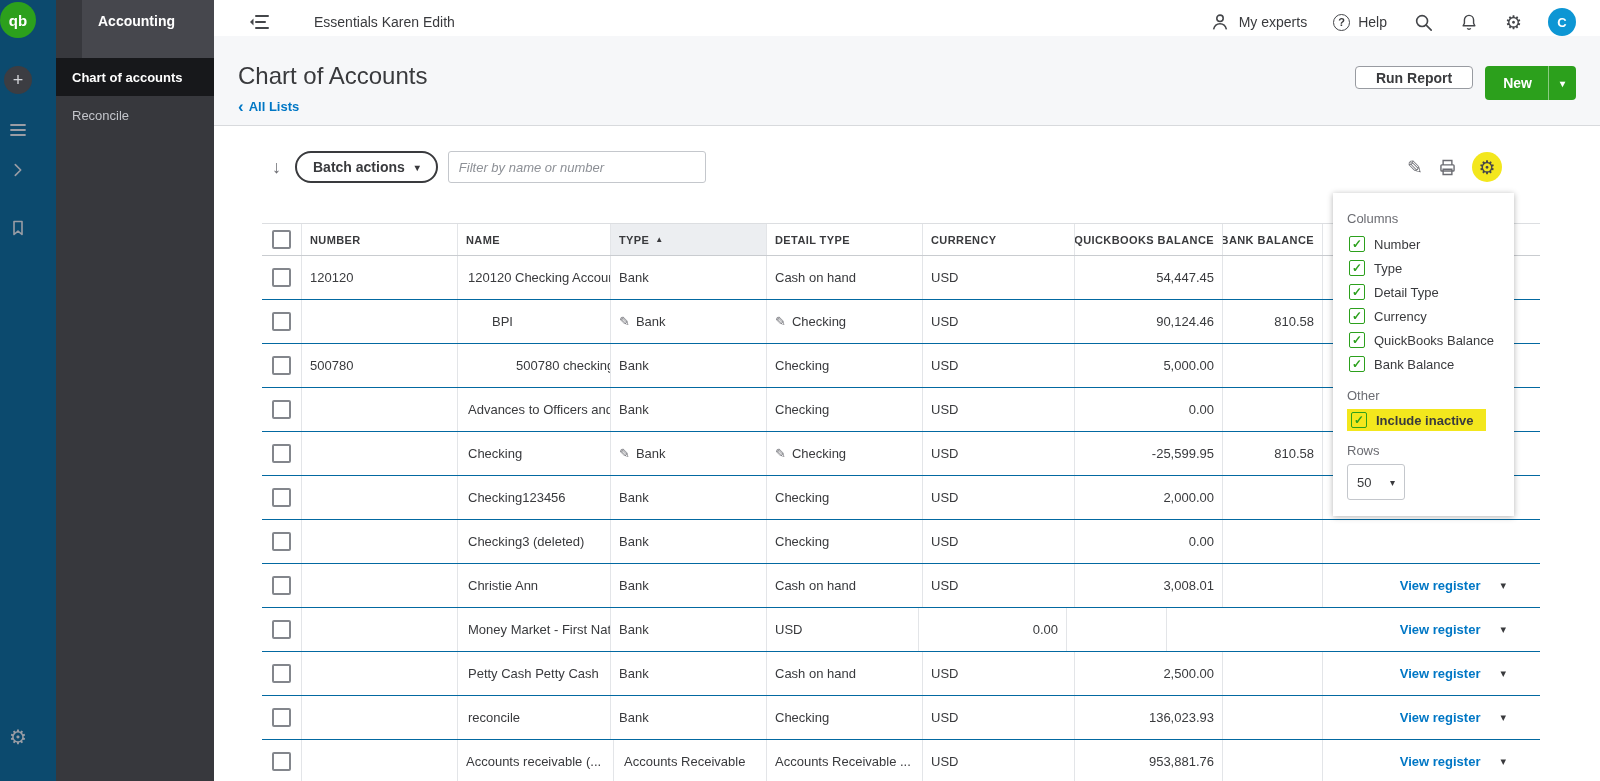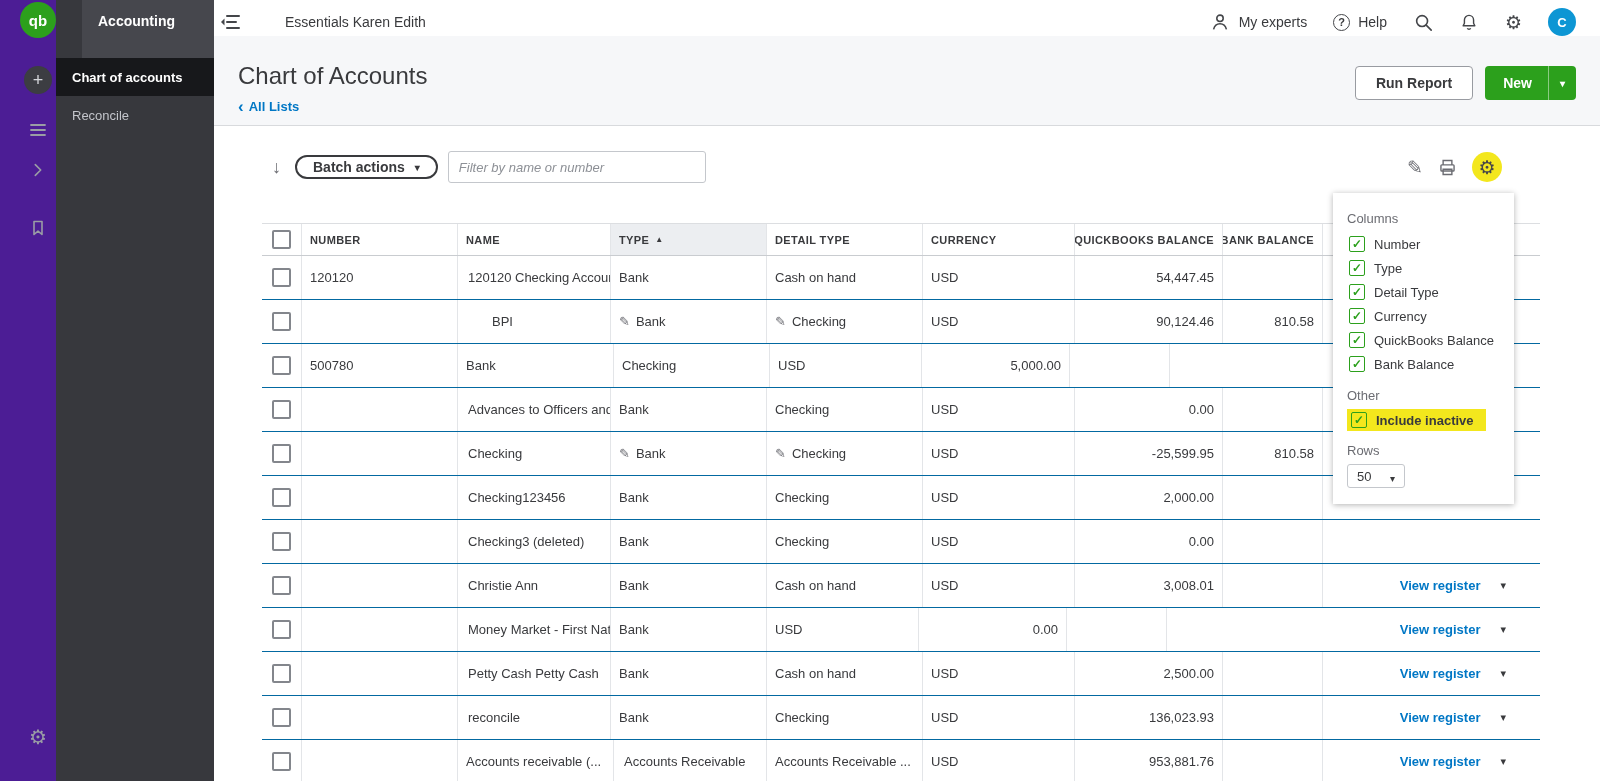--- a/index.html
+++ b/index.html
@@ -5,65 +5,65 @@
   * { margin:0; padding:0; box-sizing:border-box; }
   html,body { width:1600px; height:781px; overflow:hidden; }
   :root {
     --green:#2ca01c; --link:#0077c5; --highlight:#f3e71d; --avatar:#0d96d4;
     --text:#393a3d; --muted:#6b6c72;
   }
   body { font-family:"Liberation Sans", sans-serif; color:var(--text); background:#fff; }
   .app { position:relative; width:1600px; height:781px; display:flex; }
 
   
-  .rail { width:56px; background:#4c1d95; display:flex; flex-direction:column; align-items:flex-end; padding:2px 0 26px; flex-shrink:0; }
+  .rail { width:56px; background:#0c4a6e; display:flex; flex-direction:column; align-items:flex-start; padding:2px 0 26px; flex-shrink:0; }
   .qb-logo { width:36px; height:36px; border-radius:50%; background:var(--green); color:#fff; font-weight:700; font-size:15px; display:flex; align-items:center; justify-content:center; cursor:pointer; }
   .rail-btn { width:36px; height:36px; display:flex; align-items:center; justify-content:center; color:#9a9da5; cursor:pointer; }
   .rail-plus { margin-top:24px; }
   .plus-circle { width:28px; height:28px; border-radius:50%; background:#3c3d42; color:#d4d6da; font-size:18px; line-height:1; display:flex; align-items:center; justify-content:center; }
   .rail-ham { margin-top:14px; }
   .rail-chev { margin-top:4px; }
   .rail-book { margin-top:22px; }
   .rail-gear { margin-top:auto; font-size:20px; }
 
   
   .nav { width:158px; background:#37383d; flex-shrink:0; }
   .nav-title { height:58px; padding:13px 16px 0; background:#46474d; color:#fff; font-weight:700; font-size:14px;margin-left:26px; }
   .nav-item { height:38px; display:flex; align-items:center; padding:0 16px; font-size:13px; color:#c3c5cb; cursor:pointer; }
   .nav-item.active { background:#17181b; color:#fff; font-weight:700; }
 
   
   .main { flex:1; display:flex; flex-direction:column; background:#fff; min-width:0; }
 
-  .topbar { height:36px; background:#fff; display:flex; align-items:center; padding:0 24px 0 5px;margin-top:8px; }
+  .topbar { height:36px; background:#fff; display:flex; align-items:center; padding:0 24px 0 34px;margin-top:8px; }
   .collapse { color:#44464a; display:flex; cursor:pointer; }
   .company { font-size:14px; margin-left:44px; }
   .topbar-right { margin-left:auto; display:flex; align-items:center; gap:26px; }
   .tb-item { display:flex; align-items:center; gap:8px; font-size:14px; color:var(--text); cursor:pointer; }
   .tb-icon { color:#44464a; display:flex; cursor:pointer; }
   .qmark { width:17px; height:17px; border:1.5px solid #44464a; border-radius:50%; font-size:11px; font-weight:700; display:flex; align-items:center; justify-content:center; }
   .tb-gear { font-size:19px; color:#44464a; cursor:pointer; }
   .avatar { width:28px; height:28px; border-radius:50%; background:var(--avatar); color:#fff; font-weight:700; font-size:13px; display:flex; align-items:center; justify-content:center; cursor:pointer; }
 
   
   .page-header { background:#f6f7f9; border-bottom:1px solid #d8dadd; padding:26px 24px 9px; display:flex; align-items:flex-start; justify-content:space-between; }
   h1 { font-size:24px; font-weight:400; color:var(--text); }
   .back-link { display:inline-flex; align-items:center; gap:5px; color:var(--link); font-size:13px; font-weight:600; margin-top:8px; cursor:pointer; }
   .chev { font-size:17px; font-weight:700; line-height:1; }
   .ph-actions { display:flex; gap:12px; margin-top:4px; }
-  .btn-outline { height:34px; padding:0 20px; background:#fff; border:1px solid #989ba1; border-radius:4px; font-size:14px; font-weight:600; color:var(--text); cursor:pointer; font-family:inherit; }
+  .btn-outline { height:23px; padding:0 20px; background:#fff; border:1px solid #989ba1; border-radius:4px; font-size:14px; font-weight:600; color:var(--text); cursor:pointer; font-family:inherit; }
   .btn-green { height:34px; padding:0 0 0 18px; background:var(--green); border:none; border-radius:4px; color:#fff; font-size:14px; font-weight:700; display:flex; align-items:center; cursor:pointer; font-family:inherit; }
   .btn-divider { width:1px; height:34px; background:rgba(255,255,255,.45); margin-left:16px; }
   .caret-w { padding:0 11px; font-size:10px; }
 
   
   .content { flex:1; background:#fff; position:relative; }
   .toolbar { display:flex; align-items:center; padding:25px 98px 0 58px; }
   .sort-icon { font-size:18px; color:var(--muted); margin-right:14px; cursor:pointer; }
-  .batch-btn { height:24px; padding:0 16px; border:2px solid #393a3d; border-radius:19px; background:#fff; font-size:14px; font-weight:700; color:var(--text); display:flex; align-items:center; gap:10px; cursor:pointer; font-family:inherit; }
+  .batch-btn { height:32px; padding:0 16px; border:2px solid #393a3d; border-radius:19px; background:#fff; font-size:14px; font-weight:700; color:var(--text); display:flex; align-items:center; gap:10px; cursor:pointer; font-family:inherit; }
   .caret-d { font-size:10px; }
   .filter-input { margin-left:10px; width:258px; height:32px; border:1px solid #c4c7cc; border-radius:3px; padding:0 10px; font-size:13px; font-family:inherit; color:var(--text); }
   .filter-input::placeholder { color:#8d9096; font-style:italic; }
   .toolbar-right { margin-left:auto; display:flex; align-items:center; gap:14px; }
   .t-icon { font-size:19px; color:var(--muted); cursor:pointer; display:flex; align-items:center; }
   .gear-hl { width:30px; height:30px; border-radius:50%; background:var(--highlight); display:flex; align-items:center; justify-content:center; font-size:19px; color:#44464a; cursor:pointer; }
 
   
   .table { margin:40px 0 0 48px; width:1278px; font-size:13px; }
   .tr { display:flex; border-bottom:1px solid #0369a1; height:44px; align-items:stretch; }
@@ -87,21 +87,21 @@
   .action-caret { font-size:11px; color:var(--text); cursor:pointer; }
 
   
   .panel { position:absolute; left:1333px; top:193px; width:181px; background:#fff; box-shadow:0 1px 6px rgba(0,0,0,.3); padding:12px 14px 16px; z-index:40; }
   .panel-label { font-size:13px; color:var(--muted); margin:6px 0; }
   .panel-label.other, .panel-label.rows { margin-top:12px; }
   .panel-item { display:flex; align-items:center; gap:9px; padding:4px 2px; font-size:13px; color:var(--text); cursor:pointer; }
   .gcheck { width:16px; height:16px; border:1.5px solid var(--green); border-radius:2px; color:var(--green); font-size:12px; font-weight:700; line-height:1; display:flex; align-items:center; justify-content:center; background:#fff; flex-shrink:0; cursor:pointer; }
   .panel-item.highlight { background:var(--highlight); margin-right:14px; font-weight:700; padding:3px 4px; }
   .panel-item.highlight .gcheck { background:transparent; }
-  .rows-select { width:58px; height:24px; border:1px solid #c4c7cc; border-radius:3px; display:flex; align-items:flex-end; justify-content:space-between; padding:3px 9px; font-size:13px; margin-top:2px; cursor:pointer; }
+  .rows-select { width:58px; height:36px; border:1px solid #c4c7cc; border-radius:3px; display:flex; align-items:center; justify-content:space-between; padding:3px 9px; font-size:13px; margin-top:2px; cursor:pointer; }
 </style>
 </head>
 <body>
 
 <div class="app">
 
   <aside class="rail">
     <div class="qb-logo">qb</div>
     <div class="rail-btn rail-plus">
       <span class="plus-circle">+</span>
@@ -272,20 +272,21 @@
     <div class="td c-action" style="visibility: hidden;">
       <span class="view-register"></span>
       <span class="action-caret"></span>
     </div>
   </div>
             <div class="tr">
     <div class="td c-cb">
                 <span class="checkbox"></span>
               </div>
     <div class="td c-number">500780</div>
+    <div class="td c-name" style="padding-left: 58px;">500780 checking</div>
     <div class="td c-type">
                 <span>Bank</span>
               </div>
     <div class="td c-detail">
                 <span>Checking</span>
               </div>
     <div class="td c-cur">USD</div>
     <div class="td c-qb">5,000.00</div>
     <div class="td c-bank"></div>
     <div class="td c-action" style="visibility: hidden;">

